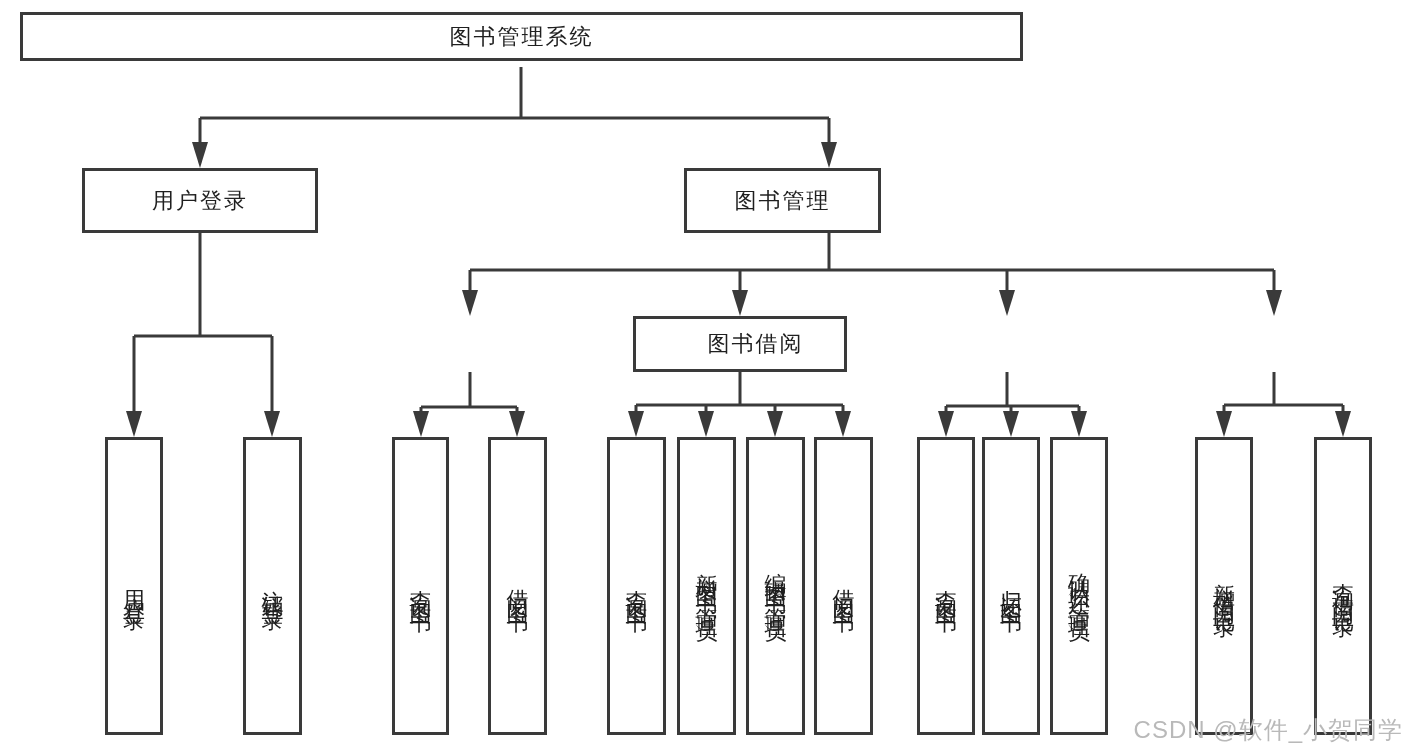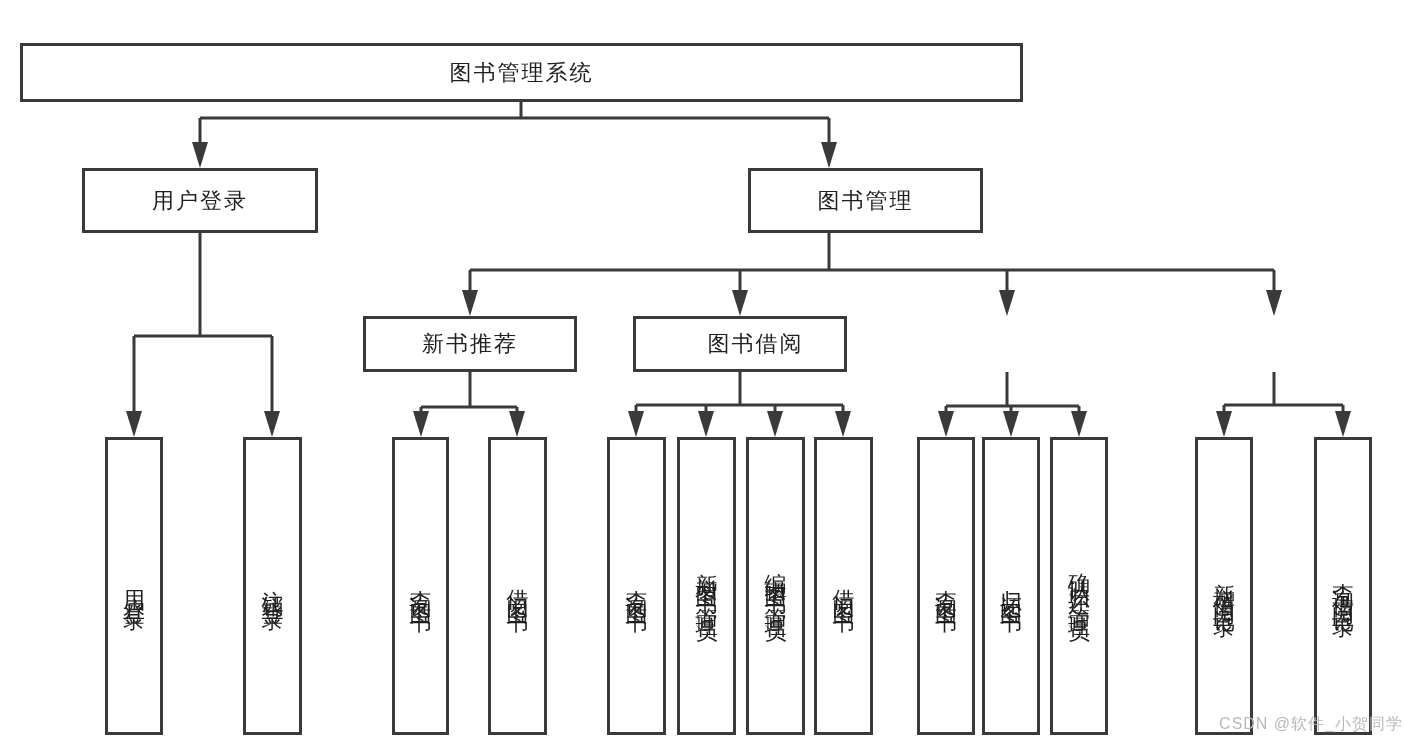--- a/index.html
+++ b/index.html
@@ -38,23 +38,23 @@
   }
   .vnode {
     writing-mode: vertical-rl;
     text-orientation: mixed;
     font-size: 22px;
     letter-spacing: 7px;
     line-height: 1;
     padding: 6px 0;
   }
   
-  .n-root { left: 20px;   top: 12px;  width: 1003px; height: 59px; margin-top: 31px; }
+  .n-root { left: 20px;   top: 12px;  width: 1003px; height: 49px; }
   .n-l2a  { left: 82px;   top: 168px; width: 236px;  height: 65px; }
-  .n-l2b  { left: 748px;  top: 168px; width: 235px;  height: 65px; }
+  .n-l2b  { left: 684px;  top: 168px; width: 197px;  height: 65px; }
   .n-l3a  { left: 363px;  top: 316px; width: 214px;  height: 56px; }
   .n-l3b  { left: 633px;  top: 316px; width: 214px;  height: 56px; padding-left: 31px; }
   .n-l3c  { left: 900px;  top: 316px; width: 214px;  height: 56px; }
   .n-l3d  { left: 1169px; top: 316px; width: 211px;  height: 56px; }
   
   .leaf { top: 437px; height: 298px; }
   .n-a1 { left: 105px;  width: 58px; }
   .n-a2 { left: 243px;  width: 59px; }
   .n-b1 { left: 392px;  width: 57px; }
   .n-b2 { left: 488px;  width: 59px; }
@@ -65,21 +65,21 @@
   .n-d1 { left: 917px;  width: 58px; }
   .n-d2 { left: 982px;  width: 58px; }
   .n-d3 { left: 1050px; width: 58px; }
   .n-e1 { left: 1195px; width: 58px; }
   .n-e2 { left: 1314px; width: 58px; }
   #watermark {
     position: absolute;
     right: 2px;
     top: 714px;
     z-index: 3;
-    font-size: 16px;
+    font-size: 24px;
     color: #b9b9b9;
     letter-spacing: 1px;
     white-space: nowrap;
   }
 </style>
 </head>
 <body>
 
 <div id="stage">
 
@@ -121,21 +121,20 @@
       <polygon points="1216,411 1232,411 1224,437"></polygon>
       <polygon points="1335,411 1351,411 1343,437"></polygon>
     </g>
   </svg>
 
   <div class="node n-root">图书管理系统</div>
 
   <div class="node n-l2a">用户登录</div>
   <div class="node n-l2b">图书管理</div>
 
-  <div class="node n-l3a">新书推荐</div>
   <div class="node n-l3b">图书借阅</div>
 
   <div class="node vnode leaf n-a1">用户登录</div>
   <div class="node vnode leaf n-a2">注销登录</div>
 
   <div class="node vnode leaf n-b1">查询图书</div>
   <div class="node vnode leaf n-b2">借阅图书</div>
 
   <div class="node vnode leaf n-c1">查询图书</div>
   <div class="node vnode leaf n-c2">新增图书（管理员）</div>

